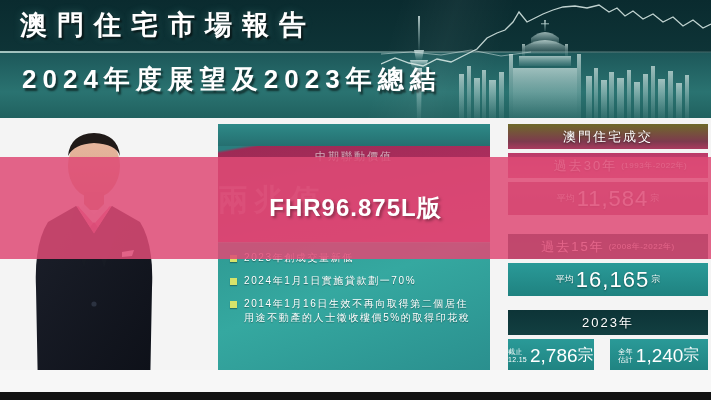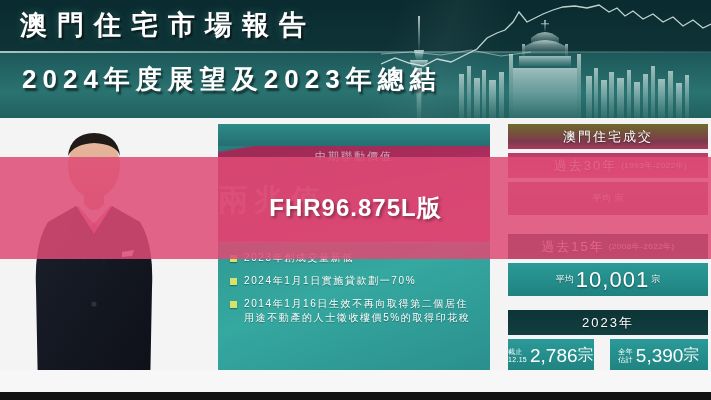--- a/index.html
+++ b/index.html
@@ -373,53 +373,54 @@
   <div class="stats">
 
     <div class="stat-block" style="top:0;">
       <div class="stat-head pink-head-bar">澳門住宅成交</div>
       <div class="stat-head pink-head-bar2" style="margin-top:4px;padding-left:25px;">
         <span>過去30年</span>
         <span class="tiny">(1993年-2022年)</span>
       </div>
       <div class="stat-val pink-val-bar" style="margin-top:4px;">
         <span class="pfx">平均</span>
+        <span class="num">11,584</span>
         <span class="unit">宗</span>
       </div>
     </div>
 
     <div class="stat-block" style="top:110px;">
       <div class="stat-head teal-head-bar">
         <span>過去15年</span>
         <span class="tiny">(2008年-2022年)</span>
       </div>
       <div class="stat-val teal-val-bar" style="margin-top:4px;">
         <span class="pfx">平均</span>
-        <span class="num">10,001</span>
+        <span class="num">16,165</span>
         <span class="unit">宗</span>
       </div>
     </div>
 
     <div class="stat-block" style="top:186px;">
       <div class="stat-head teal-head-bar">2023年</div>
       <div class="split-row" style="margin-top:4px;">
         <div class="split-cell small">
           <div class="split-stack">
             <span>截止12.15</span>
             <span></span>
           </div>
           <span class="num" style="font-size:19px;">2,786</span>
           <span class="unit">宗</span>
         </div>
         <div class="split-cell">
           <div class="split-stack">
             <span>全年</span>
             <span>估計</span>
           </div>
-          <span class="num" style="font-size:19px;">5,390</span>
+          <span class="num" style="font-size:19px;">1,240</span>
           <span class="unit">宗</span>
         </div>
       </div>
     </div>
   </div>
 
   <div class="white-base"></div>
   <div class="bottom-strip"></div>
 
   <div class="overlay">

